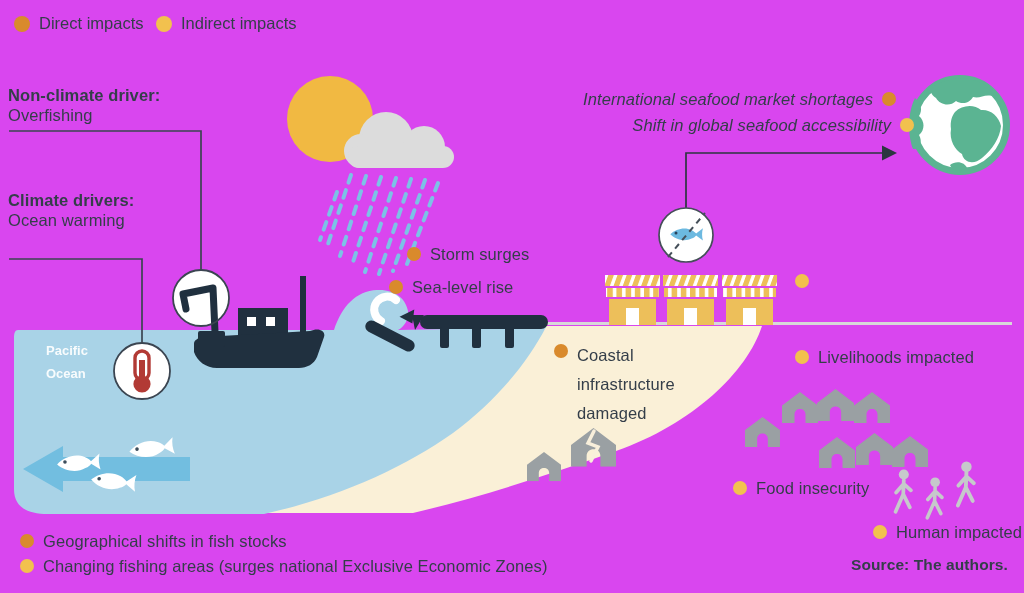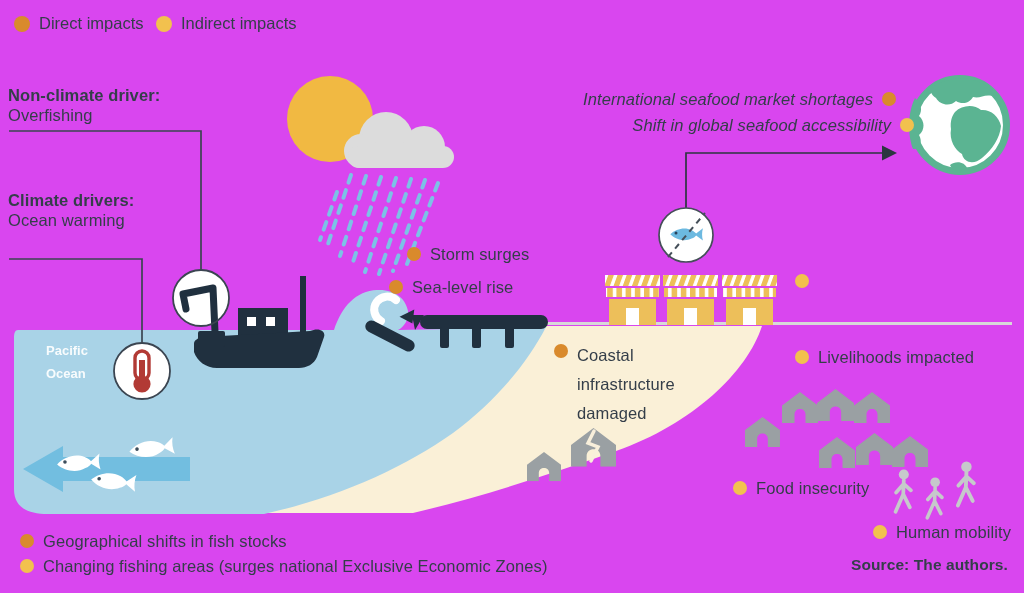--- a/index.html
+++ b/index.html
@@ -248,21 +248,21 @@
   <div class="label row" style="left:795px;top:347px">
     <span class="dot indirect"></span>
     <span>Livelihoods impacted</span>
   </div>
   <div class="label row" style="left:733px;top:478px">
     <span class="dot indirect"></span>
     <span>Food insecurity</span>
   </div>
   <div class="label row" style="left:873px;top:522px">
     <span class="dot indirect"></span>
-    <span>Human mobility</span>
+    <span>Human impacted</span>
   </div>
   <div class="label row" style="left:20px;top:531px">
     <span class="dot direct"></span>
     <span>Geographical shifts in fish stocks</span>
   </div>
   <div class="label row" style="left:20px;top:556px">
     <span class="dot indirect"></span>
     <span>Changing fishing areas (surges national Exclusive Economic Zones)</span>
   </div>
 

